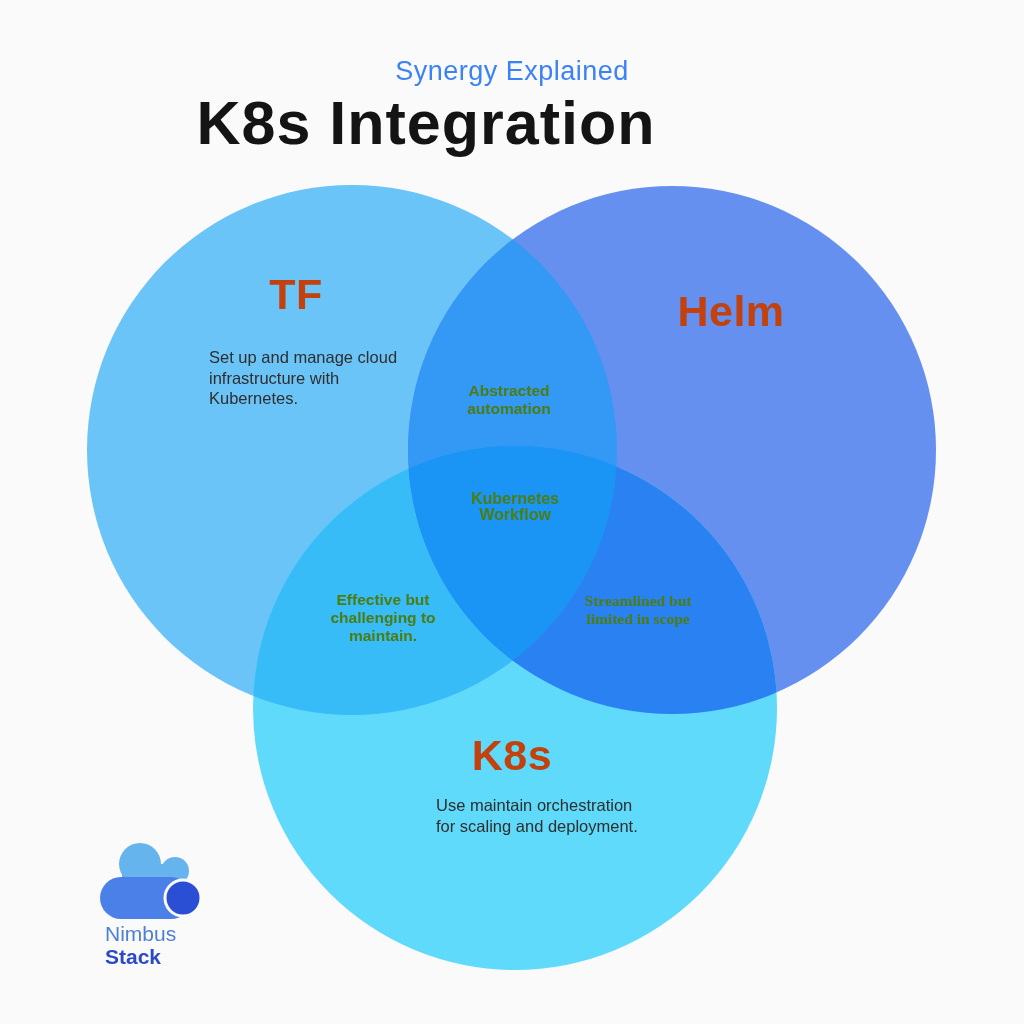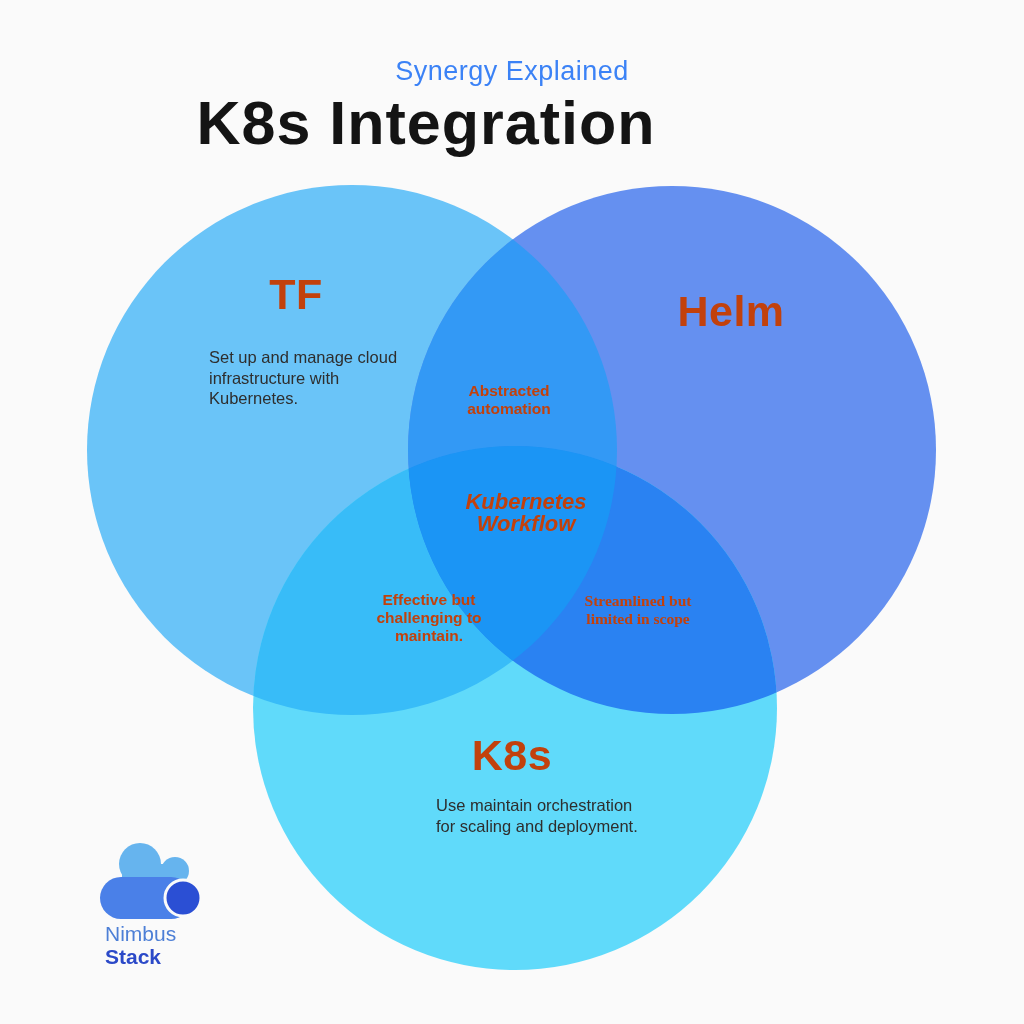--- a/index.html
+++ b/index.html
@@ -69,33 +69,32 @@
     color: #2e2e2e;
     text-align: left;
   }
   .tf-desc   { top: 331px; left: 209px; width: 190px; margin-top: 16px; }
   .helm-desc { top: 347px; left: 657px; width: 175px; }
   .k8s-desc  { top: 795px; left: 436px; width: 210px; }
 
   
   .overlap-label {
     font-weight: 700;
-    color: #c2410c;
+    color: #4d7c0f;
     text-align: center;
     font-size: 15.5px;
     line-height: 1.15;
   }
   .tf-helm-label  { top: 382px; left: 449px; width: 120px; }
-  .tf-k8s-label   { top: 591px; left: 323px; width: 120px; margin-left: 46px; }
+  .tf-k8s-label   { top: 591px; left: 323px; width: 120px; }
   .helm-k8s-label { top: 592px; left: 573px; width: 130px; font-family: Liberation Serif, serif; }
   .center-label {
-    top: 491px; left: 451px; width: 150px;
-    font-size: 22px;
+    top: 491px; left: 440px; width: 150px;
+    font-size: 16px;
     line-height: 1.0;
-    font-style: italic;
   }
 
   
   .logo-svg {
     top: 838px;
     left: 88px;
   }
   .logo-text-1 {
     font-size: 21px;
     font-weight: 500;

